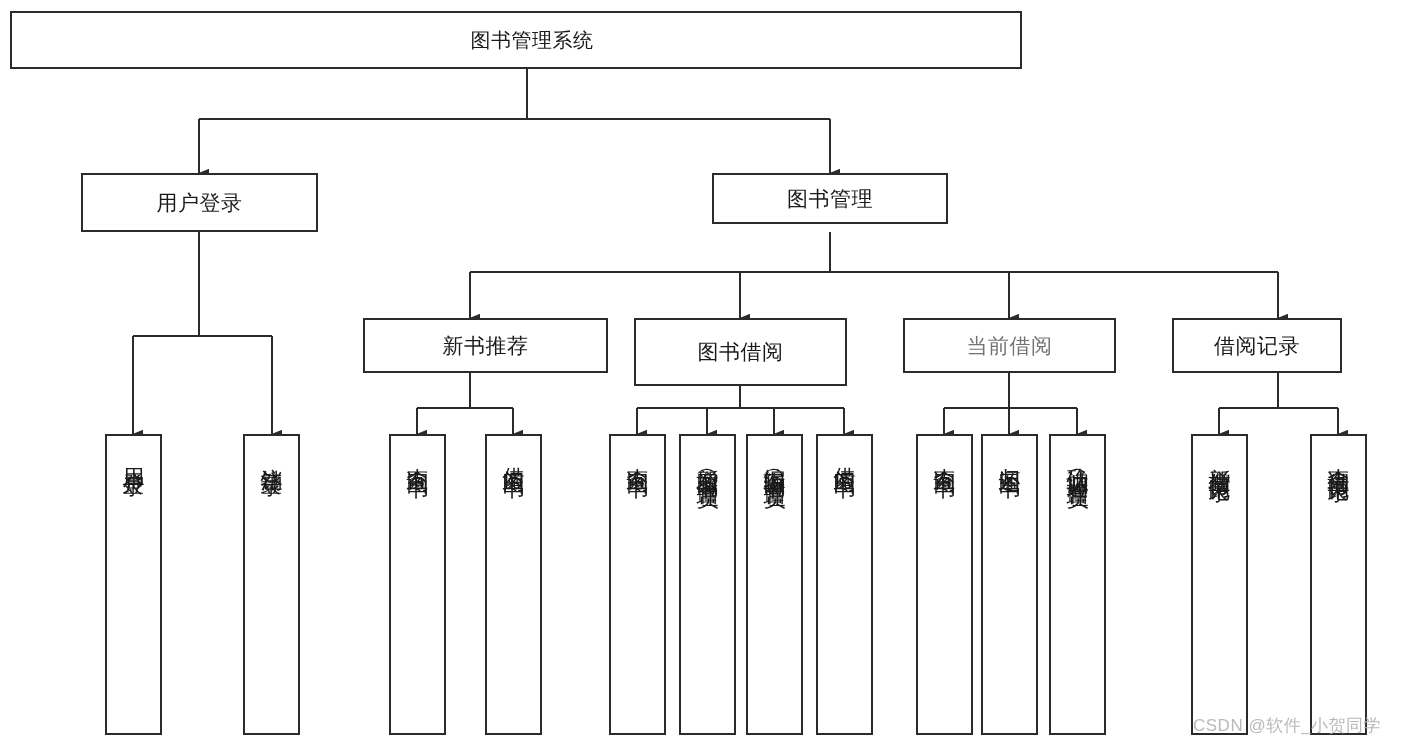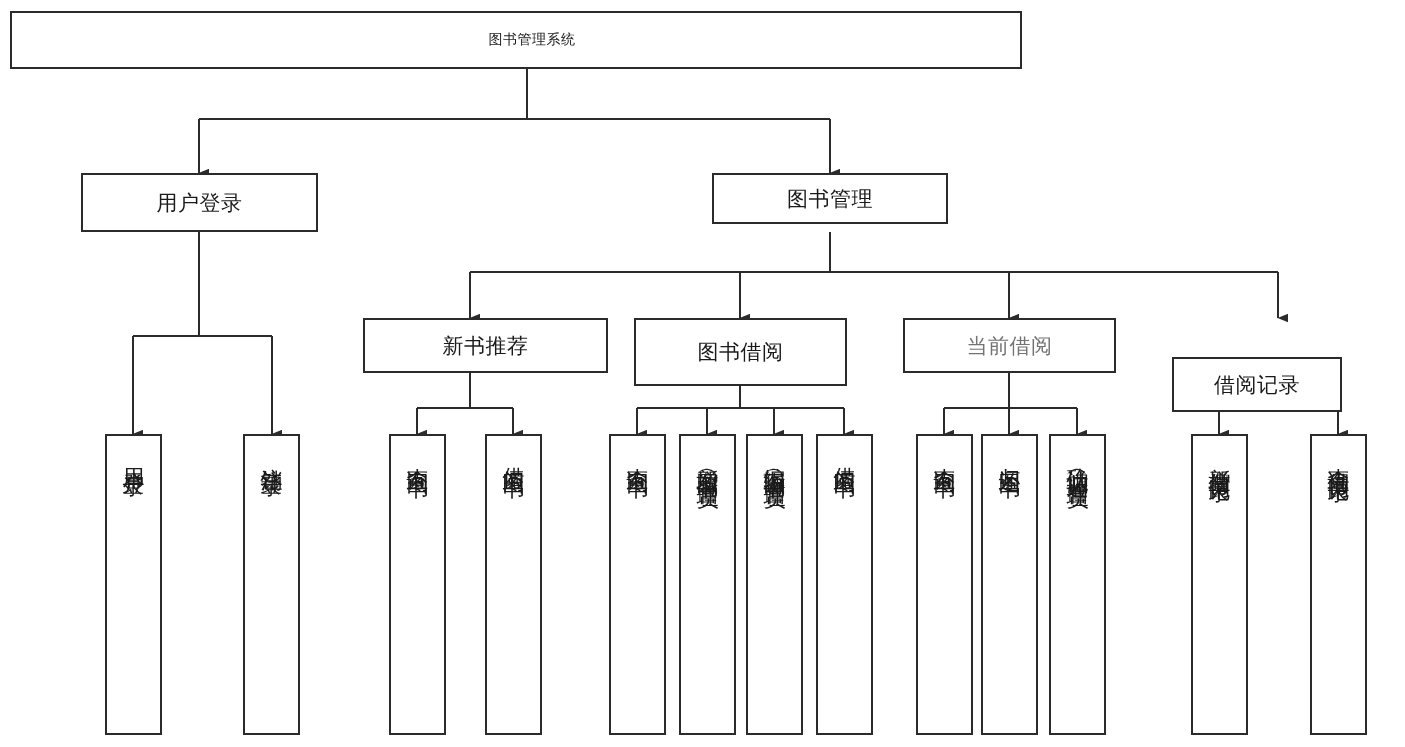--- a/index.html
+++ b/index.html
@@ -41,21 +41,21 @@
     line-height: 1.12;
     text-align: center;
     white-space: nowrap;
   }
   
   .node-box.horizontal .node-label {
     font-size: 21px;
     letter-spacing: 0.5px;
   }
   .node-box.root .node-label {
-    font-size: 14px;
+    font-size: 20px;
     margin-left: 32px;
   }
   
   .node-box.vertical {
     align-items: flex-start;
     justify-content: center;
     padding-top: 14px;
   }
   .node-box.vertical .node-label {
     writing-mode: vertical-rl;
@@ -132,21 +132,21 @@
       </div>
       <div class="node-box horizontal" style="left: 363px; top: 318px; width: 245px; height: 55px; border-color: rgb(43, 43, 43); background: rgb(255, 255, 255);">
         <span class="node-label" style="color: rgb(26, 26, 26);">新书推荐</span>
       </div>
       <div class="node-box horizontal" style="left: 634px; top: 318px; width: 213px; height: 68px; border-color: rgb(43, 43, 43); background: rgb(255, 255, 255);">
         <span class="node-label" style="color: rgb(26, 26, 26);">图书借阅</span>
       </div>
       <div class="node-box horizontal" style="left: 903px; top: 318px; width: 213px; height: 55px; border-color: rgb(43, 43, 43); background: rgb(255, 255, 255);">
         <span class="node-label" style="color: #737373;">当前借阅</span>
       </div>
-      <div class="node-box horizontal" style="left: 1172px; top: 318px; width: 170px; height: 55px; border-color: rgb(43, 43, 43); background: rgb(255, 255, 255); margin-top: 39px;">
+      <div class="node-box horizontal" style="left: 1172px; top: 318px; width: 170px; height: 55px; border-color: rgb(43, 43, 43); background: rgb(255, 255, 255);">
         <span class="node-label" style="color: rgb(26, 26, 26);">借阅记录</span>
       </div>
       <div class="node-box vertical" style="left: 105px; top: 434px; width: 57px; height: 301px; border-color: rgb(43, 43, 43); background: rgb(255, 255, 255);">
         <span class="node-label" style="color: rgb(26, 26, 26);">用户登录</span>
       </div>
       <div class="node-box vertical" style="left: 243px; top: 434px; width: 57px; height: 301px; border-color: rgb(43, 43, 43); background: rgb(255, 255, 255);">
         <span class="node-label" style="color: rgb(26, 26, 26);">注销登录</span>
       </div>
       <div class="node-box vertical" style="left: 389px; top: 434px; width: 57px; height: 301px; border-color: rgb(43, 43, 43); background: rgb(255, 255, 255);">
         <span class="node-label" style="color: rgb(26, 26, 26);">查询图书</span>
@@ -175,13 +175,14 @@
       <div class="node-box vertical" style="left: 1049px; top: 434px; width: 57px; height: 301px; border-color: rgb(43, 43, 43); background: rgb(255, 255, 255);">
         <span class="node-label" style="color: rgb(26, 26, 26);">确认归还（管理员）</span>
       </div>
       <div class="node-box vertical" style="left: 1191px; top: 434px; width: 57px; height: 301px; border-color: rgb(43, 43, 43); background: rgb(255, 255, 255);">
         <span class="node-label" style="color: rgb(26, 26, 26);">新增借阅记录</span>
       </div>
       <div class="node-box vertical" style="left: 1310px; top: 434px; width: 57px; height: 301px; border-color: rgb(43, 43, 43); background: rgb(255, 255, 255);">
         <span class="node-label" style="color: rgb(26, 26, 26);">查询借阅记录</span>
       </div>
     </div>
+  <div class="watermark" style="left: 1193px; top: 714px; color: rgb(185, 185, 185);">CSDN @软件_小贺同学</div>
 </div>
 
 </body></html>

